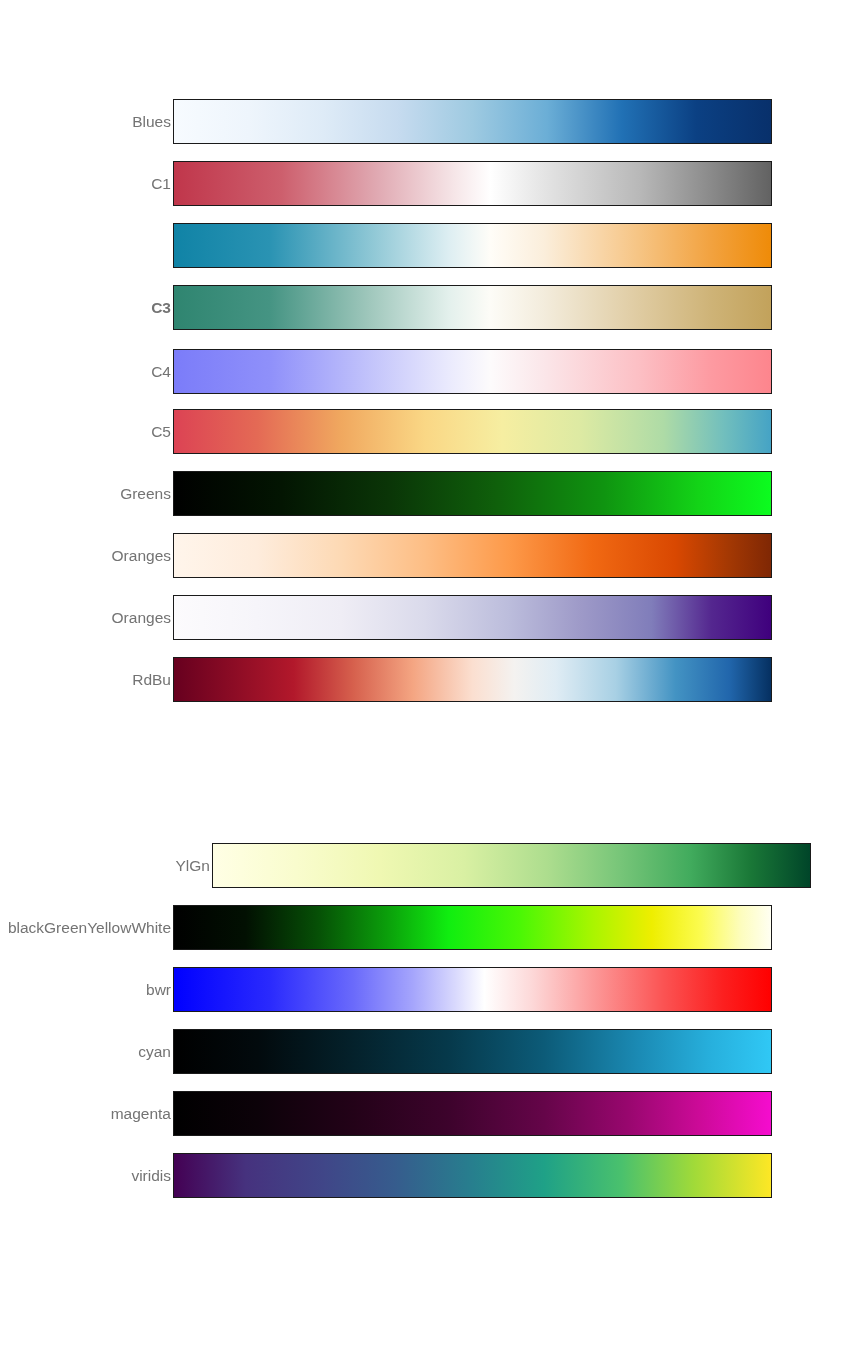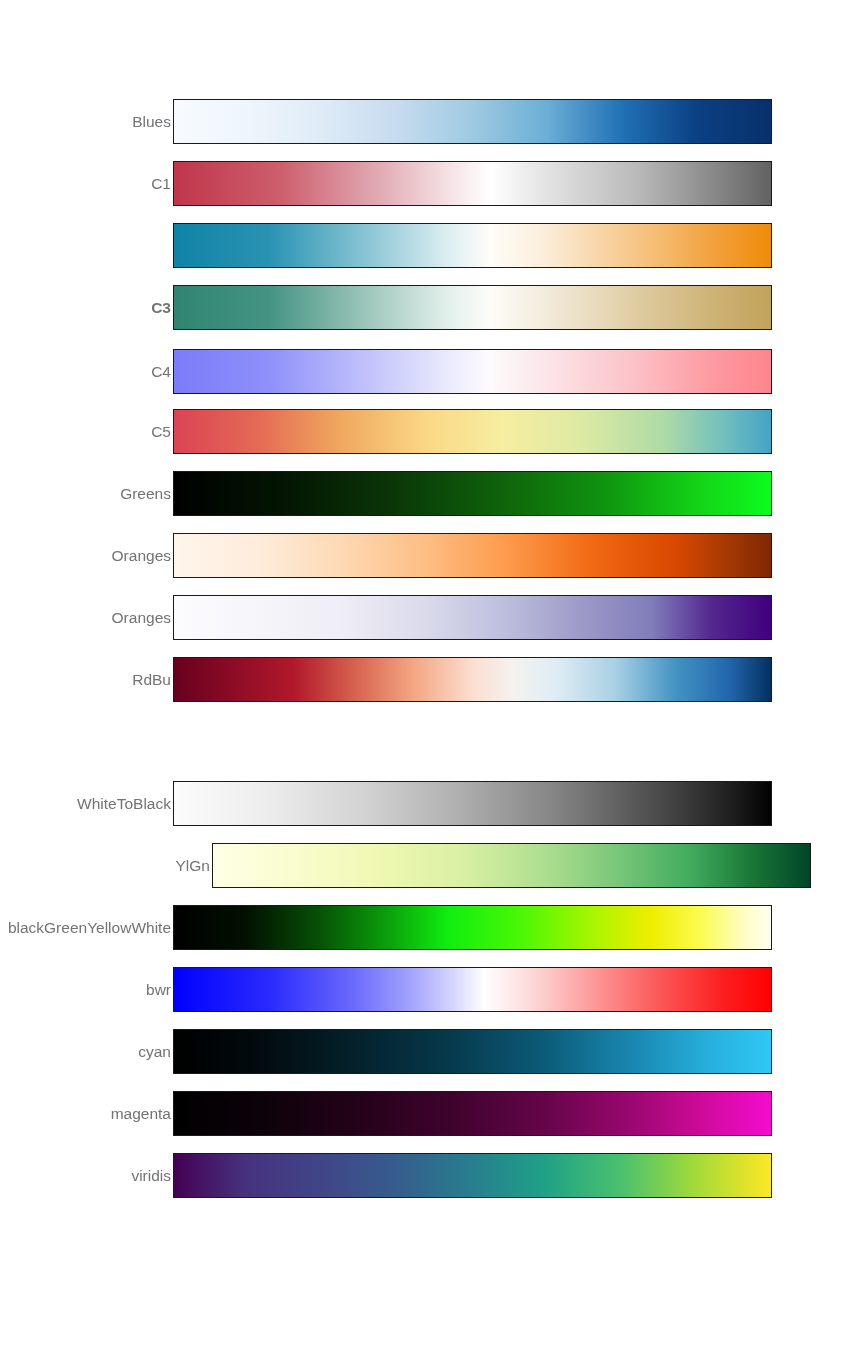--- a/index.html
+++ b/index.html
@@ -88,24 +88,20 @@
       <div class="cmap-bar" style="background: linear-gradient(to right, rgb(255, 245, 235) 0%, rgb(254, 236, 220) 14%, rgb(253, 217, 180) 28%, rgb(253, 190, 133) 42%, rgb(253, 154, 74) 56%, rgb(241, 105, 19) 70%, rgb(217, 72, 1) 84%, rgb(163, 56, 3) 93%, rgb(127, 39, 4) 100%); border-color: rgb(26, 26, 26);"></div>
     </div>
     <div class="cmap-row" style="top: 595px;">
       <div class="cmap-label">Oranges</div>
       <div class="cmap-bar" style="background: linear-gradient(to right, rgb(252, 251, 253) 0%, rgb(246, 245, 250) 14%, rgb(239, 237, 245) 28%, rgb(218, 218, 235) 42%, rgb(188, 189, 220) 56%, rgb(158, 154, 200) 68%, rgb(128, 125, 186) 80%, rgb(84, 39, 143) 90%, rgb(63, 0, 125) 100%); border-color: rgb(26, 26, 26);"></div>
     </div>
     <div class="cmap-row" style="top: 657px;">
       <div class="cmap-label">RdBu</div>
       <div class="cmap-bar" style="background: linear-gradient(to right, rgb(103, 0, 31) 0%, rgb(140, 12, 37) 10%, rgb(178, 24, 43) 20%, rgb(214, 96, 77) 30%, rgb(244, 165, 130) 40%, rgb(251, 223, 208) 50%, rgb(244, 242, 240) 57%, rgb(223, 236, 244) 64%, rgb(168, 208, 228) 74%, rgb(67, 147, 195) 84%, rgb(33, 102, 172) 93%, rgb(5, 48, 97) 100%); border-color: rgb(26, 26, 26);"></div>
     </div>
-    <div class="cmap-row" style="top: 781px;">
-      <div class="cmap-label">WhiteToBlack</div>
-      <div class="cmap-bar" style="background: linear-gradient(to right, rgb(252, 252, 252) 0%, rgb(236, 236, 236) 16%, rgb(210, 210, 210) 32%, rgb(174, 174, 174) 48%, rgb(132, 132, 132) 64%, rgb(79, 79, 79) 80%, rgb(36, 36, 36) 92%, rgb(2, 2, 2) 100%); border-color: rgb(26, 26, 26);"></div>
-    </div>
     <div class="cmap-row" style="top: 843px; margin-left: 39px;">
       <div class="cmap-label">YlGn</div>
       <div class="cmap-bar" style="background: linear-gradient(to right, rgb(255, 255, 229) 0%, rgb(249, 252, 205) 14%, rgb(239, 248, 178) 28%, rgb(217, 240, 163) 42%, rgb(173, 221, 142) 56%, rgb(120, 198, 121) 68%, rgb(65, 171, 93) 80%, rgb(26, 120, 55) 90%, rgb(0, 69, 41) 100%); border-color: rgb(26, 26, 26);"></div>
     </div>
     <div class="cmap-row" style="top: 905px;">
       <div class="cmap-label">blackGreenYellowWhite</div>
       <div class="cmap-bar" style="background: linear-gradient(to right, rgb(0, 0, 0) 0%, rgb(2, 16, 2) 12%, rgb(6, 79, 6) 24%, rgb(11, 161, 11) 36%, rgb(16, 238, 16) 46%, rgb(75, 247, 5) 58%, rgb(168, 245, 0) 70%, rgb(238, 238, 0) 80%, rgb(251, 251, 78) 88%, rgb(253, 253, 190) 95%, rgb(255, 255, 242) 100%); border-color: rgb(26, 26, 26);"></div>
     </div>
     <div class="cmap-row" style="top: 967px;">
       <div class="cmap-label">bwr</div>

